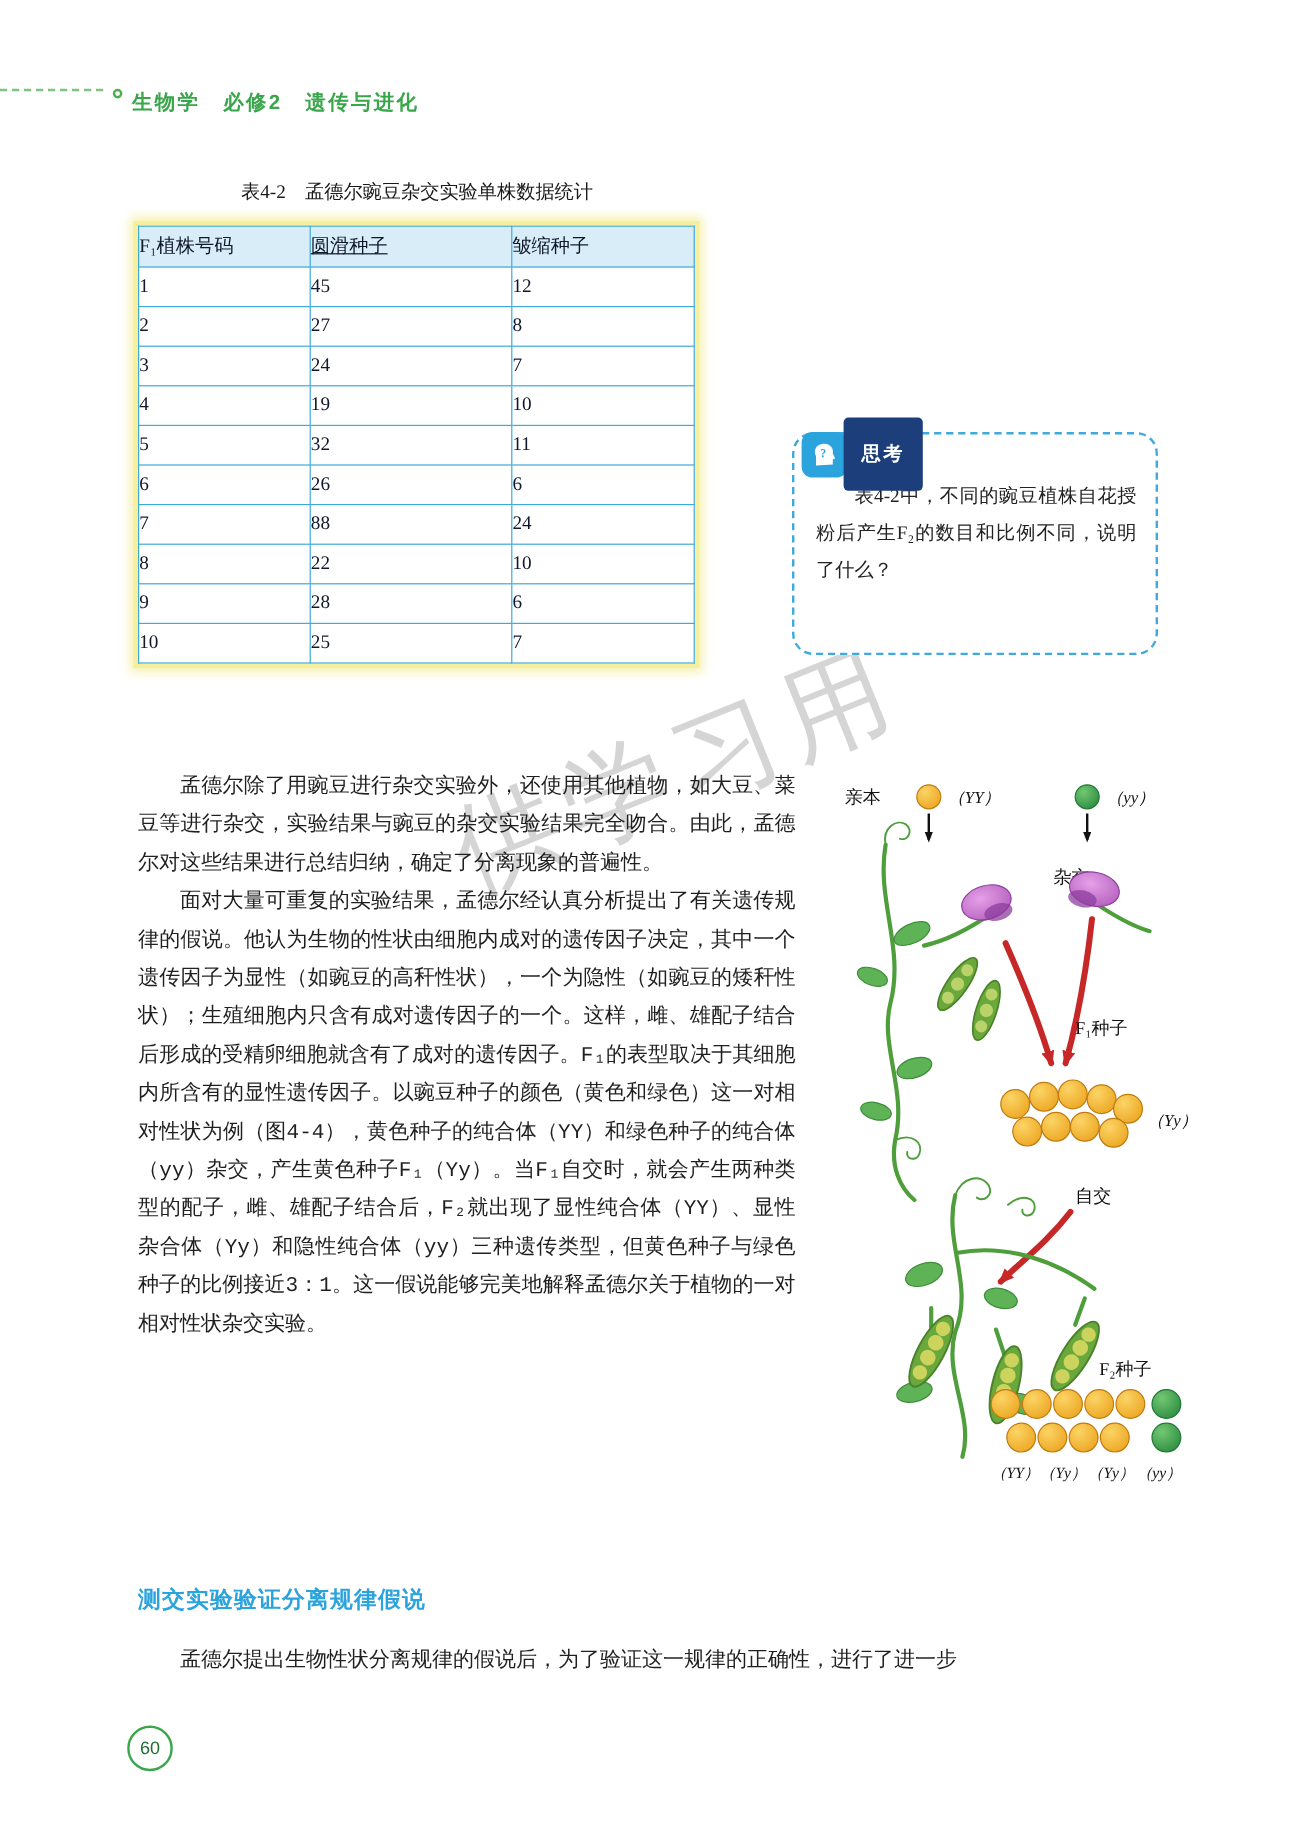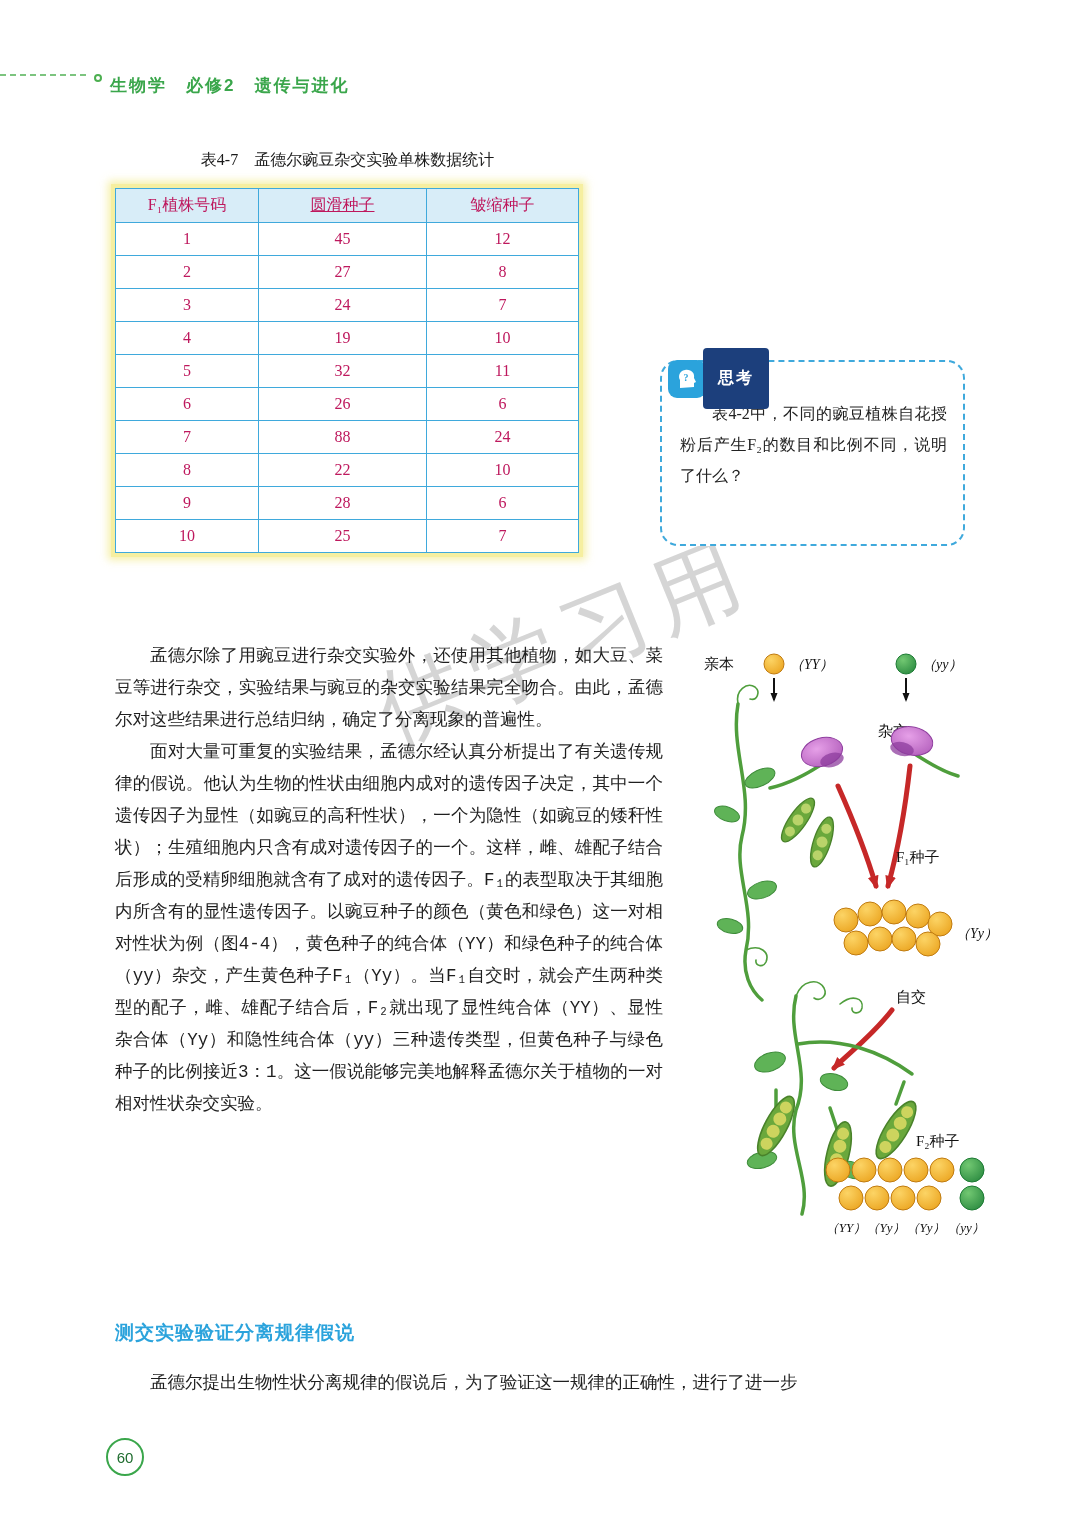--- a/index.html
+++ b/index.html
@@ -15,22 +15,22 @@
   .header .dash { width:86px; border-top:2px dashed #7cc47f; }
   .header .dot { width:8px; height:8px; border:2px solid #4caf50; border-radius:50%; background:#fff; }
   .header .htext { color:#3aa64b; font-size:17px; font-weight:bold; letter-spacing:2px;
                    font-family:"Liberation Sans","DejaVu Sans",sans-serif; }
 
   
   .table-title { position:absolute; top:150px; left:115px; width:465px; text-align:center; font-size:16px; color:#1a1a1a; }
   .data-table-wrap { position:absolute; top:184px; left:111px; border:4px solid #f6efa0;
                      box-shadow:0 0 8px 3px rgba(244,236,150,0.8); background:#fff; }
   table.data { border-collapse:collapse; background:#fff; }
-  table.data th, table.data td { border:1px solid #3fa9dc; height:33px; text-align:center;
-                                 font-size:16px; font-weight:normal; color:#be185d; }
+  table.data th, table.data td { border:1px solid #3fa9dc; height:33px; text-align:left;
+                                 font-size:16px; font-weight:normal; color:#0f172a; }
   table.data th { background:#d8edf8; height:34px; }
   .c1 { width:143px; } .c2 { width:168px;text-decoration:underline; } .c3 { width:152px; }
 
   
   .think-box { position:absolute; left:660px; top:360px; width:305px; height:186px;
                border:2px dashed #3fa9dc; border-radius:18px; background:#fff; }
   .think-icon { position:absolute; top:-14px; left:6px; display:flex; align-items:center; }
   .think-head { width:38px; height:38px; background:#2ba3dc; border-radius:9px;
                 display:flex; align-items:center; justify-content:center; }
   .think-tab { margin-left:-3px; background:#1c3f7c; color:#fff; font-size:16px; font-weight:bold;
@@ -84,21 +84,21 @@
 <div class="page">
 
   <div class="watermark">供学习用</div>
 
   <div class="header">
     <div class="dash"></div>
     <div class="dot"></div>
     <div class="htext">生物学　必修2　遗传与进化</div>
   </div>
 
-  <div class="table-title">表4-7　孟德尔豌豆杂交实验单株数据统计</div>
+  <div class="table-title">表4-2　孟德尔豌豆杂交实验单株数据统计</div>
 
   <div class="data-table-wrap">
     <table class="data">
       <thead>
         <tr>
           <th class="c1">F₁植株号码</th>
           <th class="c2">圆滑种子</th>
           <th class="c3">皱缩种子</th>
         </tr>
       </thead>

